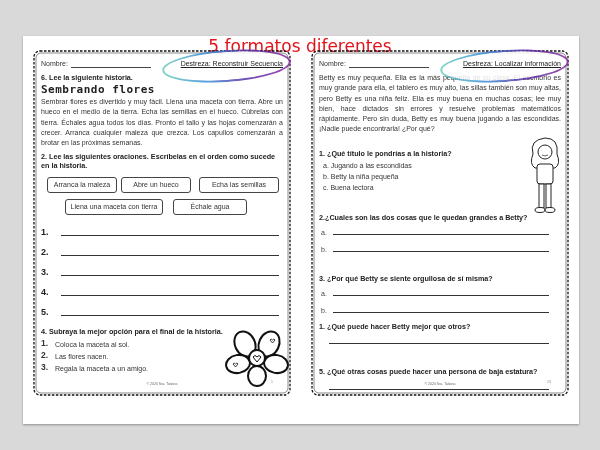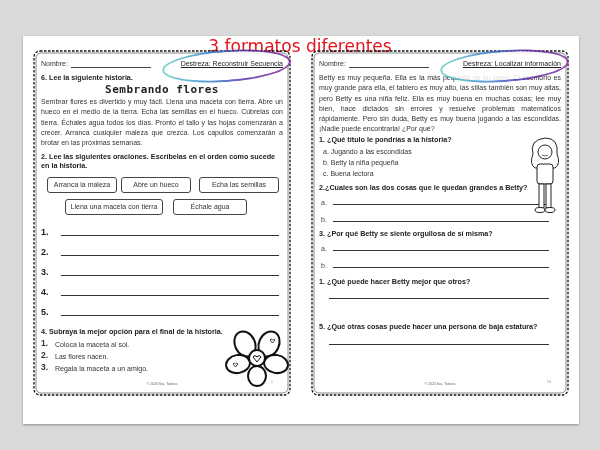--- a/index.html
+++ b/index.html
@@ -28,21 +28,21 @@
   .skill {
     position:absolute; right:0; top:3px; font-size:7px; text-decoration:underline; color:#222; white-space:nowrap;
   }
   .skill-ring {
     position:absolute; right:-8px; top:-6px; width:125px; height:28px;
     border-radius:50%; border:2px solid transparent;
     background: linear-gradient(#fff,#fff) padding-box, linear-gradient(90deg,#6fd0c0,#3a8fd8,#5b2ea6,#8a2c9e) border-box;
     transform: rotate(-4deg); opacity:0.85;
   }
   .q { font-weight:bold; font-size:7.2px; margin-top:3px; }
-  .title-story { text-align:center; font-size:11px; font-weight:bold; letter-spacing:0.5px; margin:2px 0 3px; font-family:"DejaVu Sans Mono", monospace; }
+  .title-story { font-size:11px; font-weight:bold; letter-spacing:0.5px; margin:2px 0 3px; font-family:"DejaVu Sans Mono", monospace; }
   .para { text-align:justify; color:#333; font-size:7px; line-height:10.3px; }
   .chips { position:relative; height:48px; margin-top:4px; }
   .chip {
     position:absolute; border:0.9px solid #444; border-radius:3px; font-size:7px; text-align:center;
     height:14px; line-height:14px; color:#333; background:#fff;
   }
   .numline { position:relative; height:20px; }
   .numline .n { position:absolute; left:0; top:5px; font-weight:bold; font-size:9px; }
   .numline .ln { position:absolute; left:20px; right:4px; top:12px; border-bottom:0.8px solid #333; }
   .opts .o { height:12px; font-size:7px; color:#333; position:relative; padding-left:14px; }
@@ -55,21 +55,21 @@
   .ansline .ln { position:absolute; left:14px; right:12px; top:11px; border-bottom:0.8px solid #333; }
   .bigline { position:relative; height:20px; }
   .bigline .ln { position:absolute; left:10px; right:12px; top:12px; border-bottom:0.8px solid #333; }
   .flower { position:absolute; right:4px; bottom:10px; width:64px; height:60px; }
   .girl { position:absolute; right:8px; top:88px; width:36px; height:78px; }
 </style>
 </head>
 <body>
 
 <div class="sheet"></div>
-<div class="banner">3 formatos diferentes</div>
+<div class="banner">5 formatos diferentes</div>
 
 <div class="panel left">
   <svg class="frame" viewBox="0 0 262 350" preserveAspectRatio="none">
     <defs>
       <pattern id="scH" width="6" height="6" patternUnits="userSpaceOnUse">
         <path d="M0 5 Q1.5 0 3 5 Q4.5 0 6 5" fill="none" stroke="#111" stroke-width="1.1"></path>
       </pattern>
     </defs>
     <rect x="3" y="3" width="256" height="344" rx="6" fill="none" stroke="#111" stroke-width="1.3" stroke-dasharray="2.5 1.5"></rect>
     <rect x="5" y="5" width="252" height="340" rx="5" fill="none" stroke="#111" stroke-width="0.5"></rect>
@@ -142,36 +142,36 @@
     <rect x="5" y="5" width="252" height="340" rx="5" fill="none" stroke="#111" stroke-width="0.5"></rect>
   </svg>
   <div class="inner">
     <div class="row-top">
       <span class="nombre">Nombre:</span>
       <span class="nombre-line"></span>
       <span class="skill-ring"></span>
       <span class="skill">Destreza: Localizar información</span>
     </div>
     <div class="para" style="margin-top:3px">Betty es muy pequeña. Ella es la más pequeña de su clase. El escritorio es muy grande para ella, el tablero es muy alto, las sillas también son muy altas, pero Betty es una niña feliz. Ella es muy buena en muchas cosas; lee muy bien, hace dictados sin errores y resuelve problemas matemáticos rápidamente. Pero sin duda, Betty es muy buena jugando a las escondidas. ¡Nadie puede encontrarla! ¿Por qué?</div>
-    <div class="q" style="margin-top:0">1. ¿Qué título le pondrías a la historia?</div>
+    <div class="q" style="margin-top:14px">1. ¿Qué título le pondrías a la historia?</div>
     <div class="abc" style="margin-top:3px">
       <div class="o">a. Jugando a las escondidas</div>
       <div class="o">b. Betty la niña pequeña</div>
       <div class="o">c. Buena lectora</div>
     </div>
-    <div class="q" style="margin-top:3px">2.¿Cuales son las dos cosas que le quedan grandes a Betty?</div>
+    <div class="q" style="margin-top:19px">2.¿Cuales son las dos cosas que le quedan grandes a Betty?</div>
     <div class="ansline">
         <span class="l">a.</span>
         <span class="ln"></span>
       </div>
     <div class="ansline">
         <span class="l">b.</span>
         <span class="ln"></span>
       </div>
-    <div class="q" style="margin-top:2px">3. ¿Por qué Betty se siente orgullosa de sí misma?</div>
+    <div class="q" style="margin-top:17px">3. ¿Por qué Betty se siente orgullosa de sí misma?</div>
     <div class="ansline">
         <span class="l">a.</span>
         <span class="ln"></span>
       </div>
     <div class="ansline">
         <span class="l">b.</span>
         <span class="ln"></span>
       </div>
     <div class="q" style="margin-top:4px">1. ¿Qué puede hacer Betty mejor que otros?</div>
     <div class="bigline">

